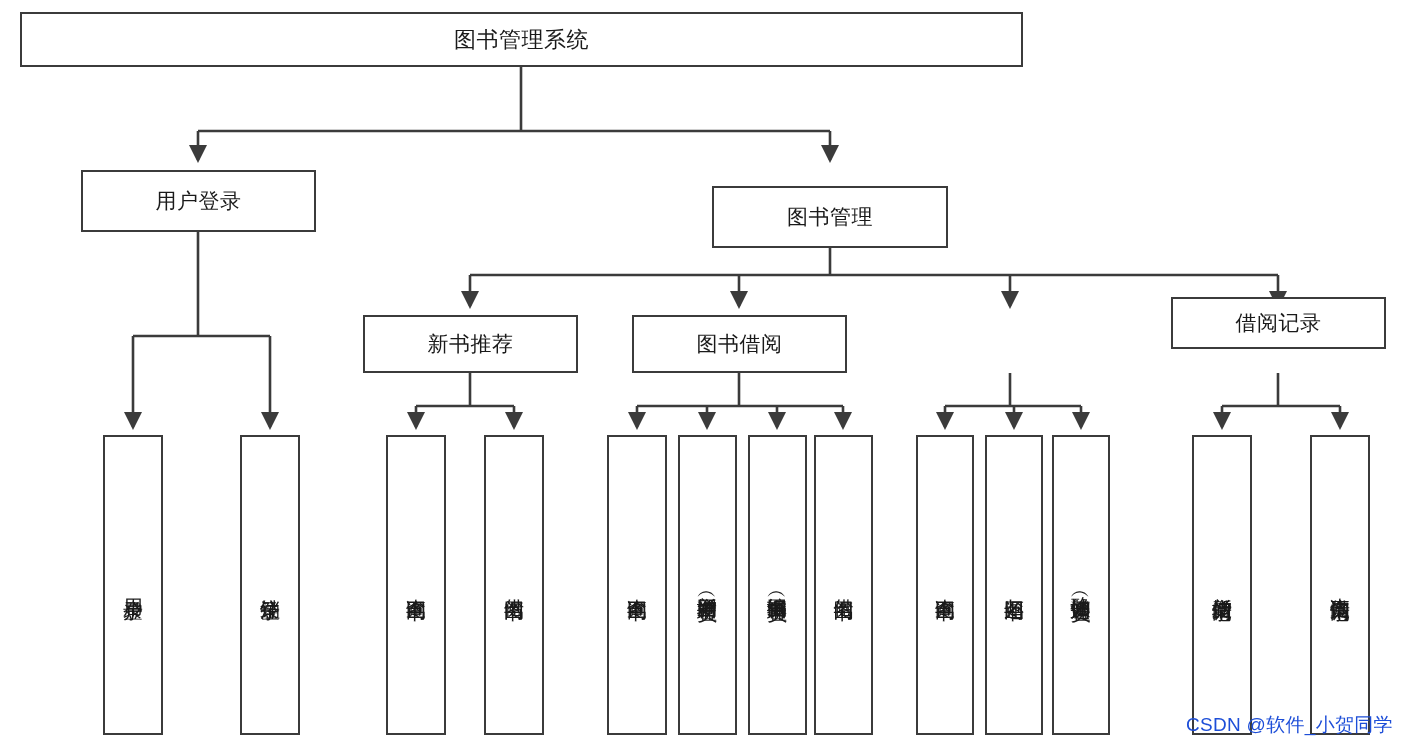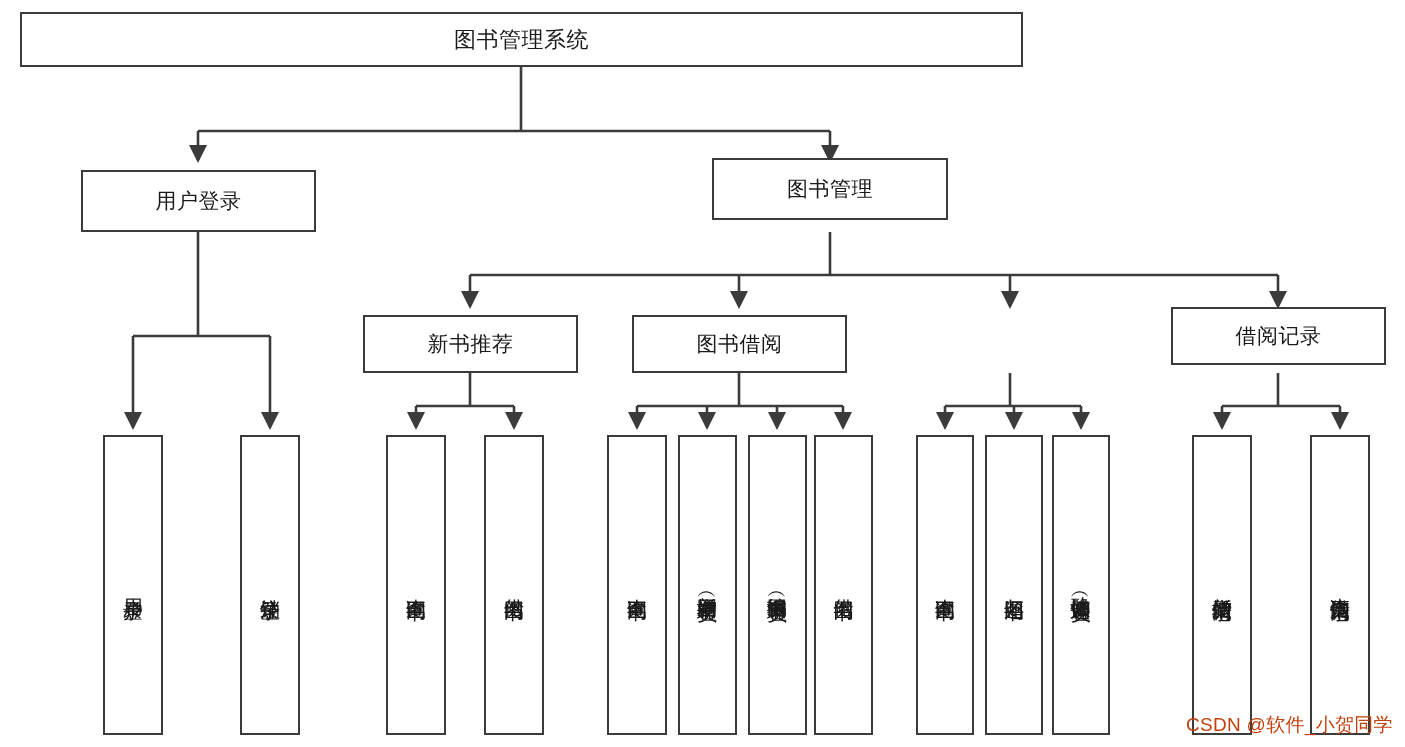--- a/index.html
+++ b/index.html
@@ -66,21 +66,21 @@
     letter-spacing: 1px;
     white-space: nowrap;
     text-align: center;
   }
   .leaf.tall .vlabel { line-height: 1.2; }
   #watermark {
     position: absolute;
     left: 1186px;
     top: 712px;
     font-size: 19px;
-    color: #c2410c;
+    color: #1d4ed8;
     white-space: nowrap;
     z-index: 5;
     letter-spacing: 0.3px;
   }
 </style>
 </head>
 <body>
 
 <div id="canvas">
 
@@ -134,31 +134,31 @@
     </g>
   </svg>
 
   <div class="node root" style="left:20px; top:12px; width:1003px; height:55px;">
     <span class="label">图书管理系统</span>
   </div>
 
   <div class="node" style="left:81px; top:170px; width:235px; height:62px;">
     <span class="label">用户登录</span>
   </div>
-  <div class="node" style="left:712px; top:158px; width:236px; height:62px;">
+  <div class="node" style="left:712px; top:186px; width:236px; height:62px;">
     <span class="label">图书管理</span>
   </div>
 
   <div class="node" style="left:363px; top:315px; width:215px; height:58px;font-family:Liberation Serif, serif;">
     <span class="label">新书推荐</span>
   </div>
   <div class="node" style="left:632px; top:315px; width:215px; height:58px;">
     <span class="label">图书借阅</span>
   </div>
-  <div class="node" style="left:1171px; top:307px; width:215px; height:58px;">
+  <div class="node" style="left:1171px; top:297px; width:215px; height:52px;">
     <span class="label">借阅记录</span>
   </div>
 
   <div class="leaf" style="left:103px; top:435px; width:60px; height:300px;">
     <span class="vlabel">用户登录</span>
   </div>
   <div class="leaf" style="left:240px; top:435px; width:60px; height:300px;">
     <span class="vlabel">注销登录</span>
   </div>
 

